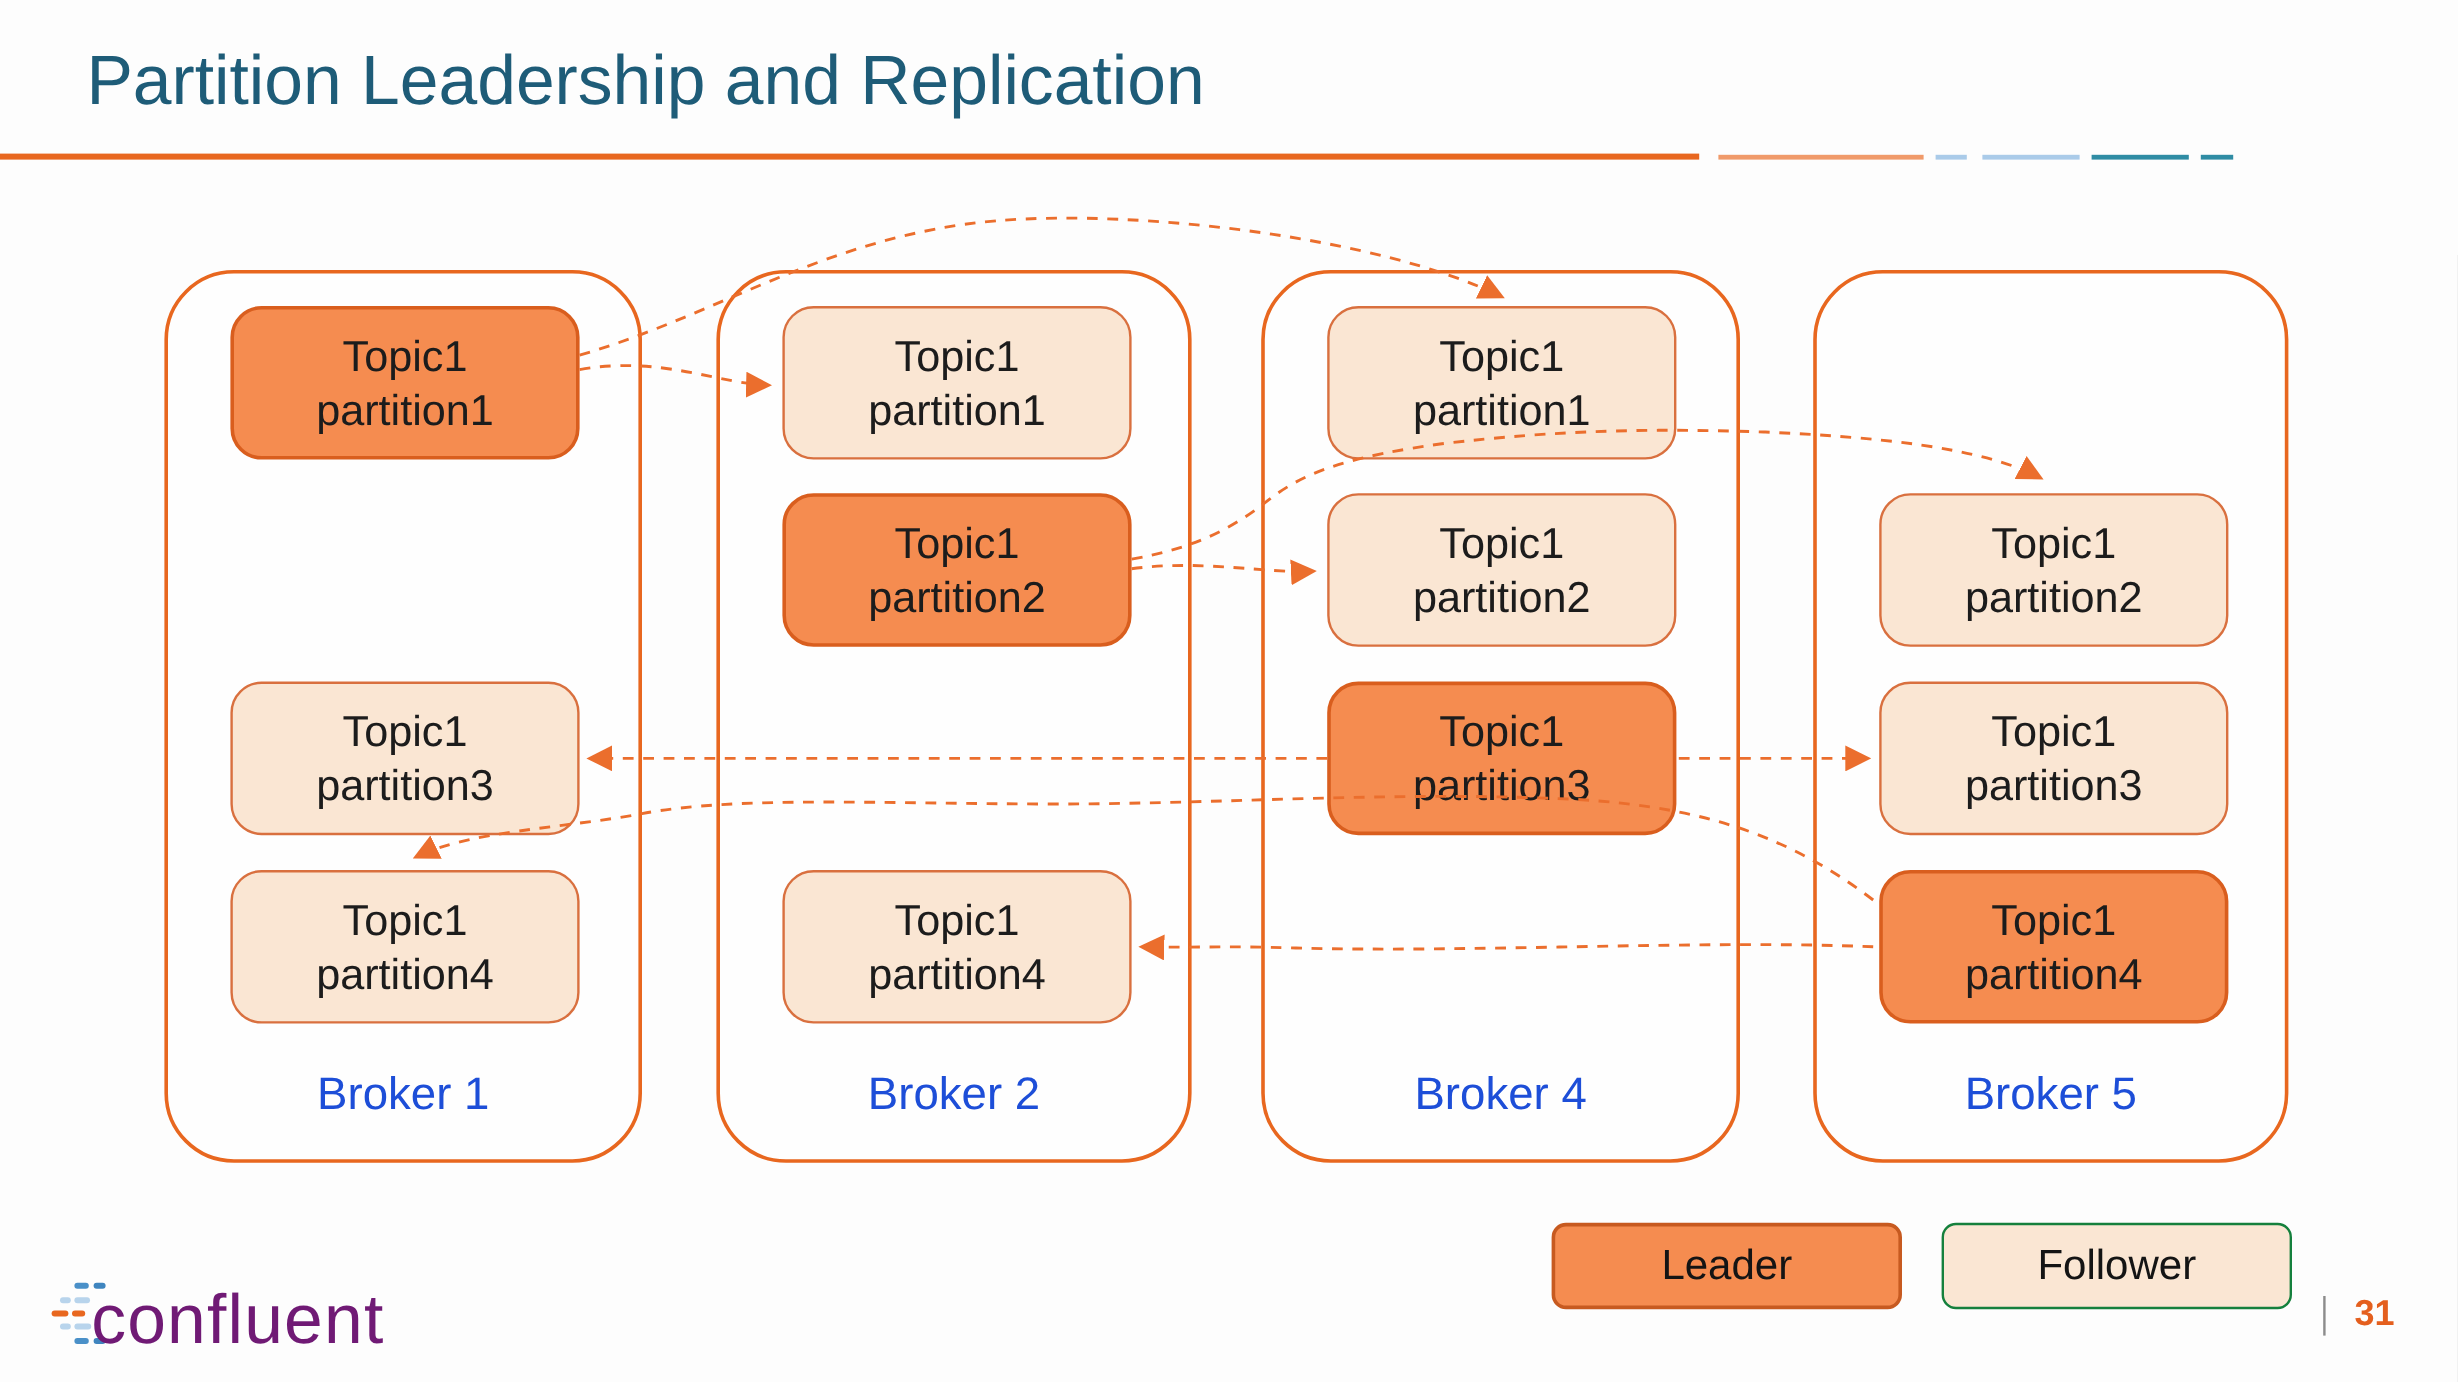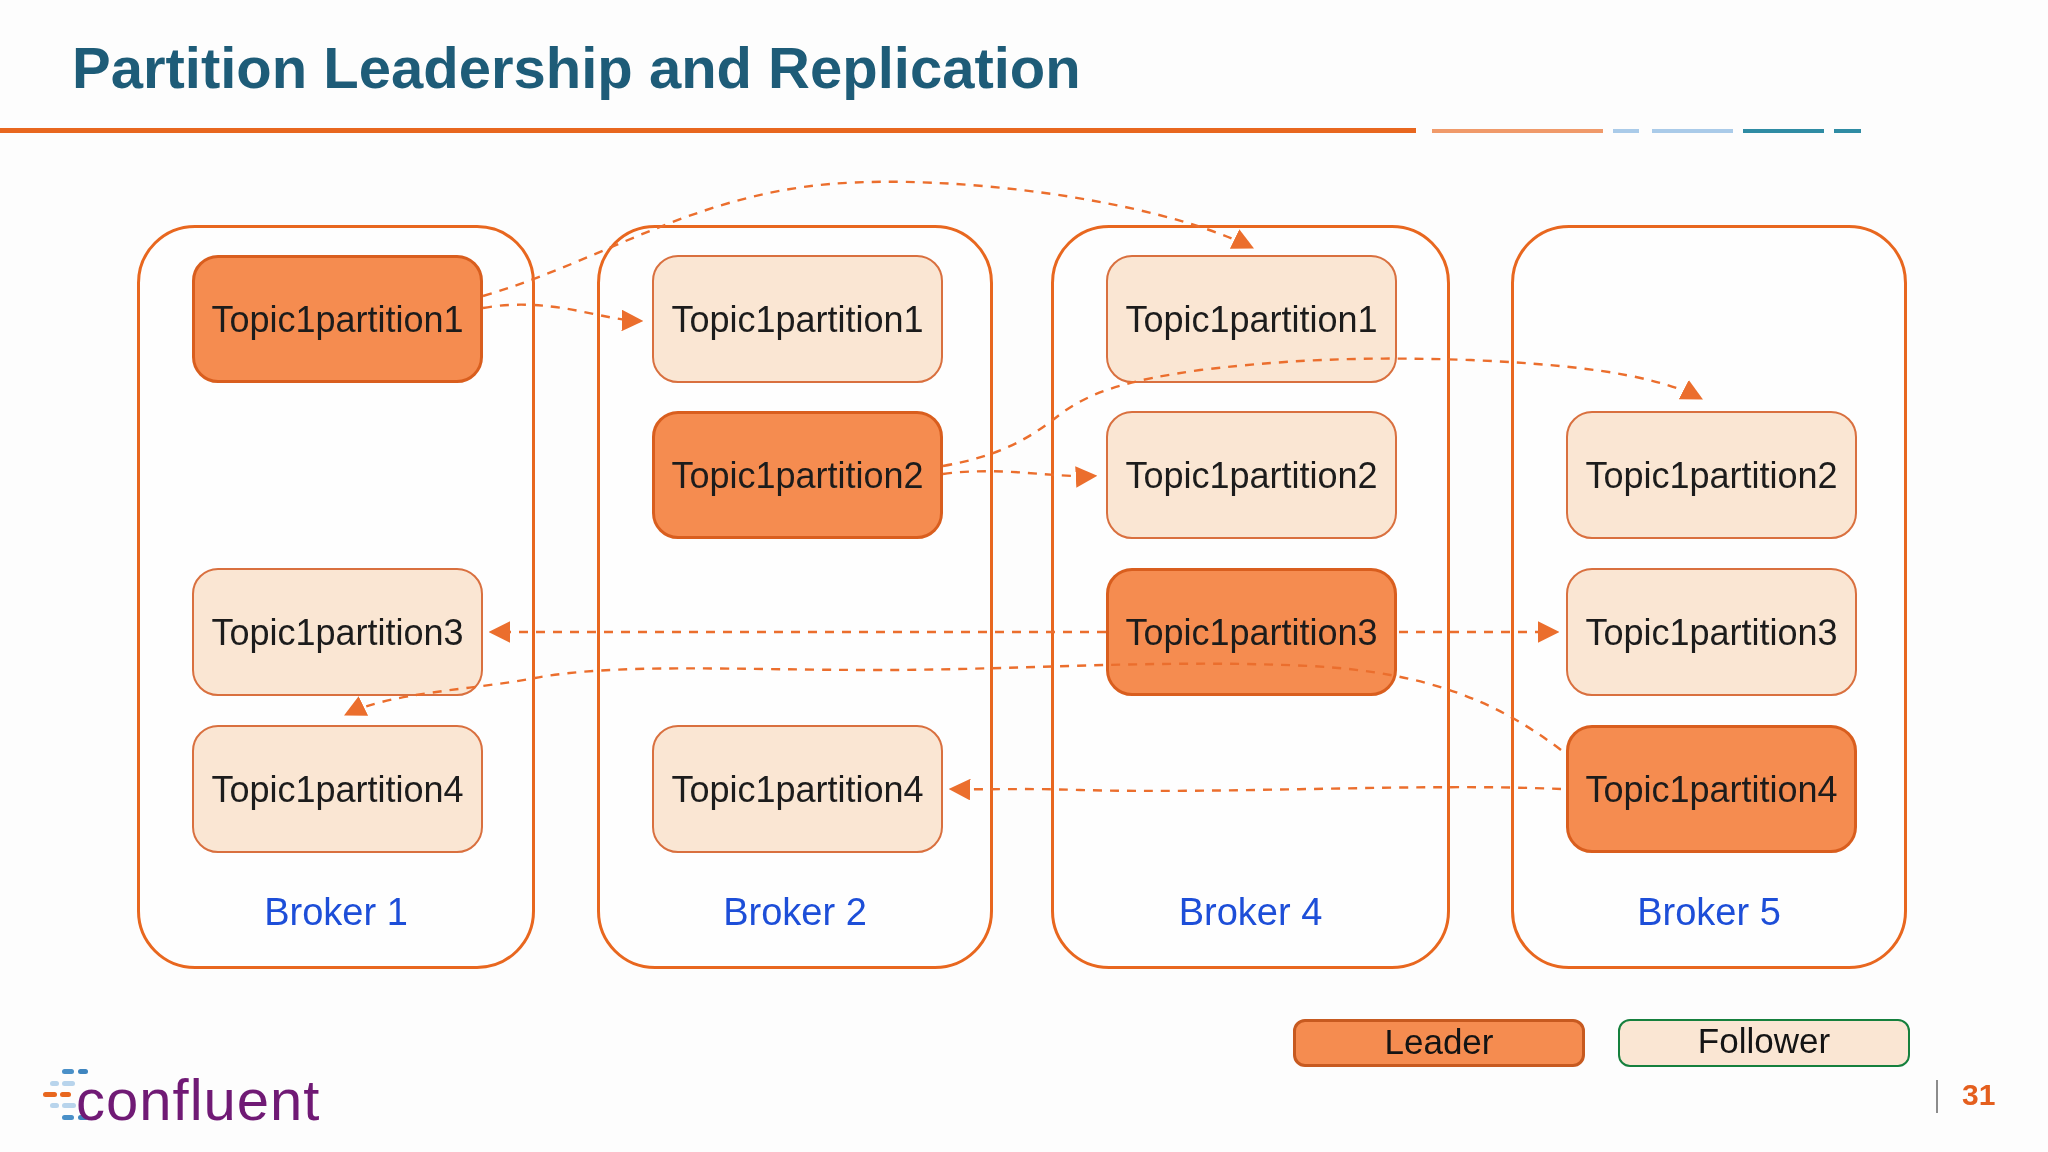--- a/index.html
+++ b/index.html
@@ -2,21 +2,21 @@
 <html><head>
 <meta charset="utf-8">
 <style>
   html,body{margin:0;padding:0;background:#e9e9e9;}
   #slide{
     position:relative;width:2048px;height:1152px;background:#fdfdfd;
     font-family:"Liberation Sans",sans-serif;overflow:hidden;
   }
   
   .title{
-    position:absolute;left:72px;top:34px;font-size:58px;font-weight:700;
+    position:absolute;left:72px;top:34px;font-size:58px;font-weight:400;
     color:#1e5c78;letter-spacing:0px;white-space:nowrap;
   }
   .rule-main{position:absolute;left:0;top:128px;width:1416px;height:5px;background:#e8671f;}
   .rule-seg{position:absolute;top:129px;height:4px;}
   .seg-lorange{left:1432px;width:171px;background:#f09a6a;}
   .seg-blue1{left:1613px;width:26px;background:#aacbe9;}
   .seg-blue2{left:1652px;width:81px;background:#aacbe9;}
   .seg-teal1{left:1743px;width:81px;background:#2f8ca4;}
   .seg-teal2{left:1834px;width:27px;background:#2f8ca4;}
   
@@ -28,35 +28,35 @@
   .broker-2{left:597px;width:396px;}
   .broker-3{left:1051px;width:399px;}
   .broker-4{left:1511px;width:396px;}
   .broker-label{
     position:absolute;bottom:32px;left:0;width:100%;text-align:center;
     font-size:38px;color:#1d4ed8;
   }
   
   .pbox{
     position:absolute;width:291px;height:128px;border-radius:26px;
-    display:flex;flex-direction:row;align-items:center;justify-content:center;
+    display:flex;flex-direction:column;align-items:center;justify-content:center;
     font-size:36px;line-height:45px;color:#1c1c1c;box-sizing:border-box;
     text-align:center;
   }
   .leader{background:#f58c50;border:3px solid #d95e1e;}
   .follower{background:#fae6d3;border:2px solid #d9703f;}
   .px-b1{left:192px;} .px-b2{left:652px;} .px-b3{left:1106px;} .px-b4{left:1566px;}
   .py-r1{top:255px;} .py-r2{top:411px;} .py-r3{top:568px;} .py-r4{top:725px;}
   
   .overlay{position:absolute;left:0;top:0;pointer-events:none;}
   .arrow{fill:none;stroke:#eb6e2d;stroke-width:2.4;stroke-dasharray:9 8;}
   
   .legend-box{
-    position:absolute;top:1019px;width:292px;height:48px;border-radius:12px;
-    display:flex;justify-content:center;font-size:35px;
+    position:absolute;top:1019px;width:292px;height:72px;border-radius:12px;
+    display:flex;align-items:center;justify-content:center;font-size:35px;
     color:#141414;box-sizing:border-box;
   }
   .legend-leader{left:1293px;background:#f58c50;border:3px solid #c75a20;}
   .legend-follower{left:1618px;background:#fae6d3;border:2px solid #15803d;}
   
   .logo{position:absolute;left:43px;top:1062px;height:64px;}
   .logo-word{
     position:absolute;left:76px;top:1066px;font-size:58px;color:#701a75;
     letter-spacing:1px;font-weight:500;
   }

